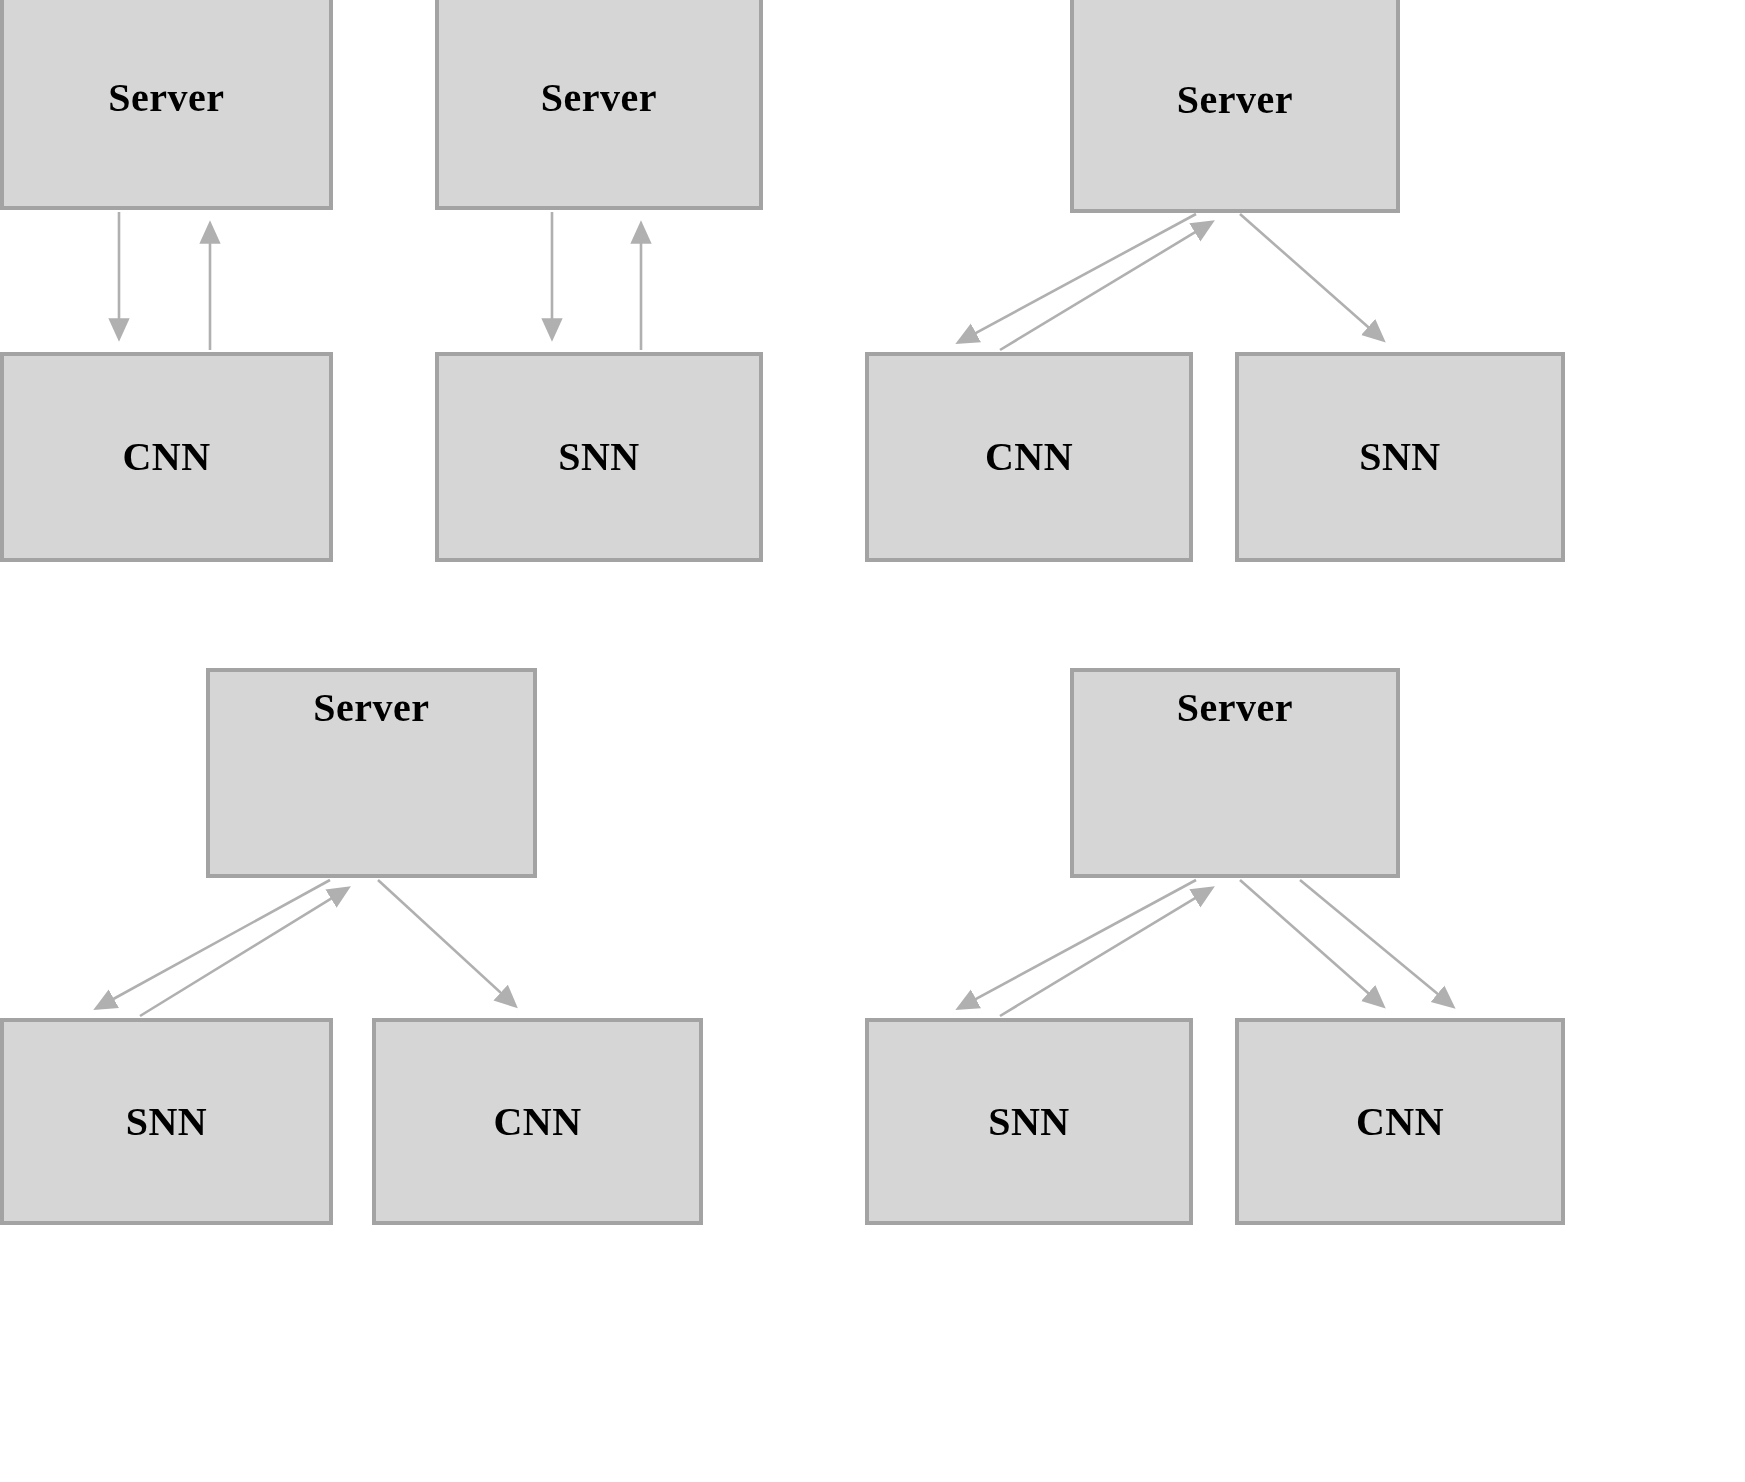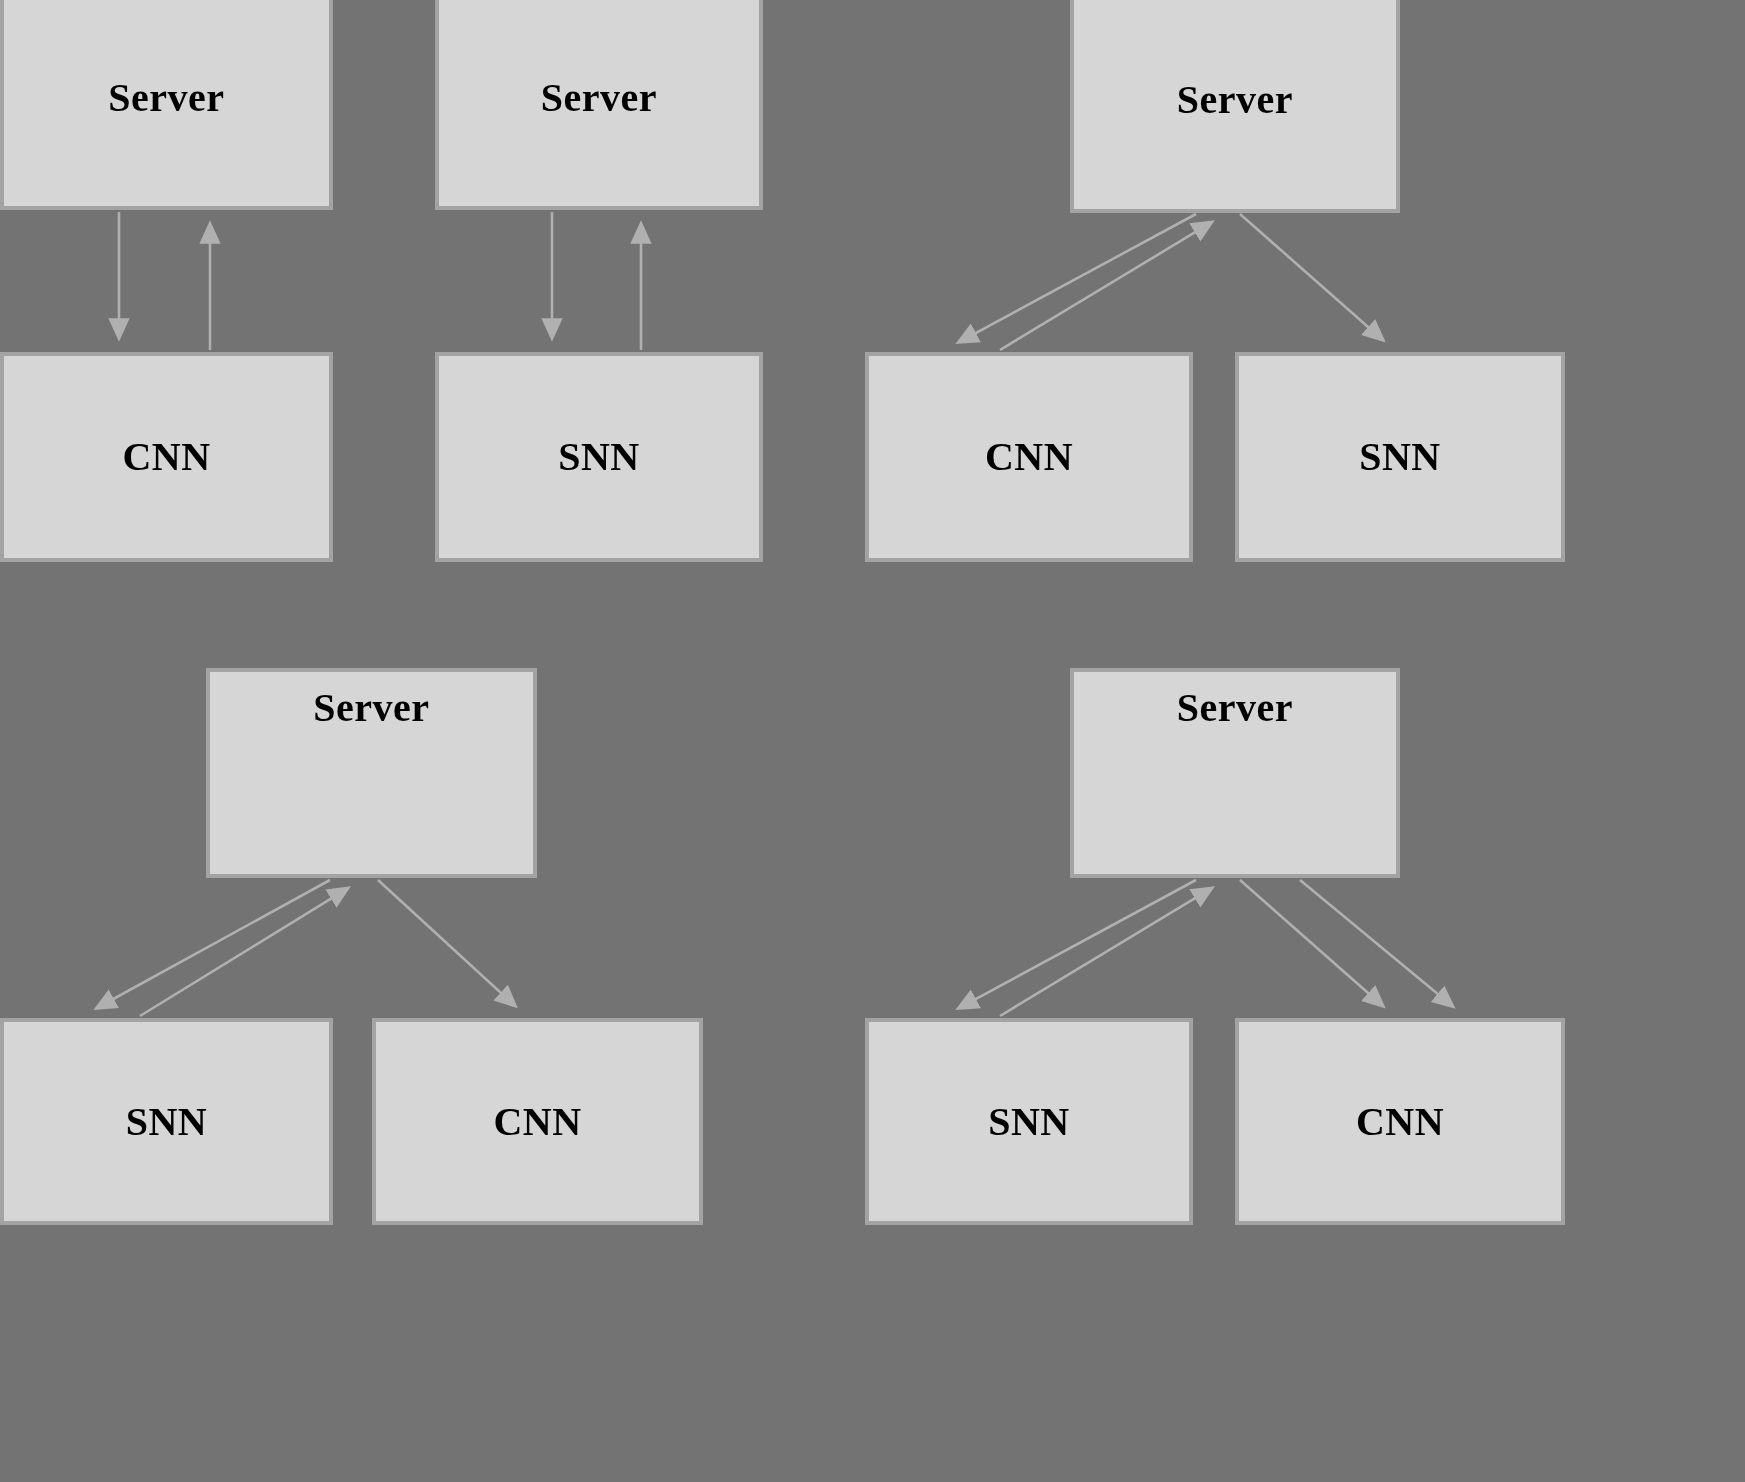--- a/index.html
+++ b/index.html
@@ -4,21 +4,21 @@
 <style>
   html, body {
     margin: 0;
     padding: 0;
     background: #000000;
   }
   #canvas {
     position: relative;
     width: 1745px;
     height: 1482px;
-    background: #737373;
+    background: #ffffff;
     overflow: hidden;
     font-family: "Liberation Serif", "DejaVu Serif", serif;
   }
   .node {
     position: absolute;
     background: #d6d6d6;
     border: 4px solid #a3a3a3;
     box-sizing: border-box;
     display: flex;
     align-items: center;

